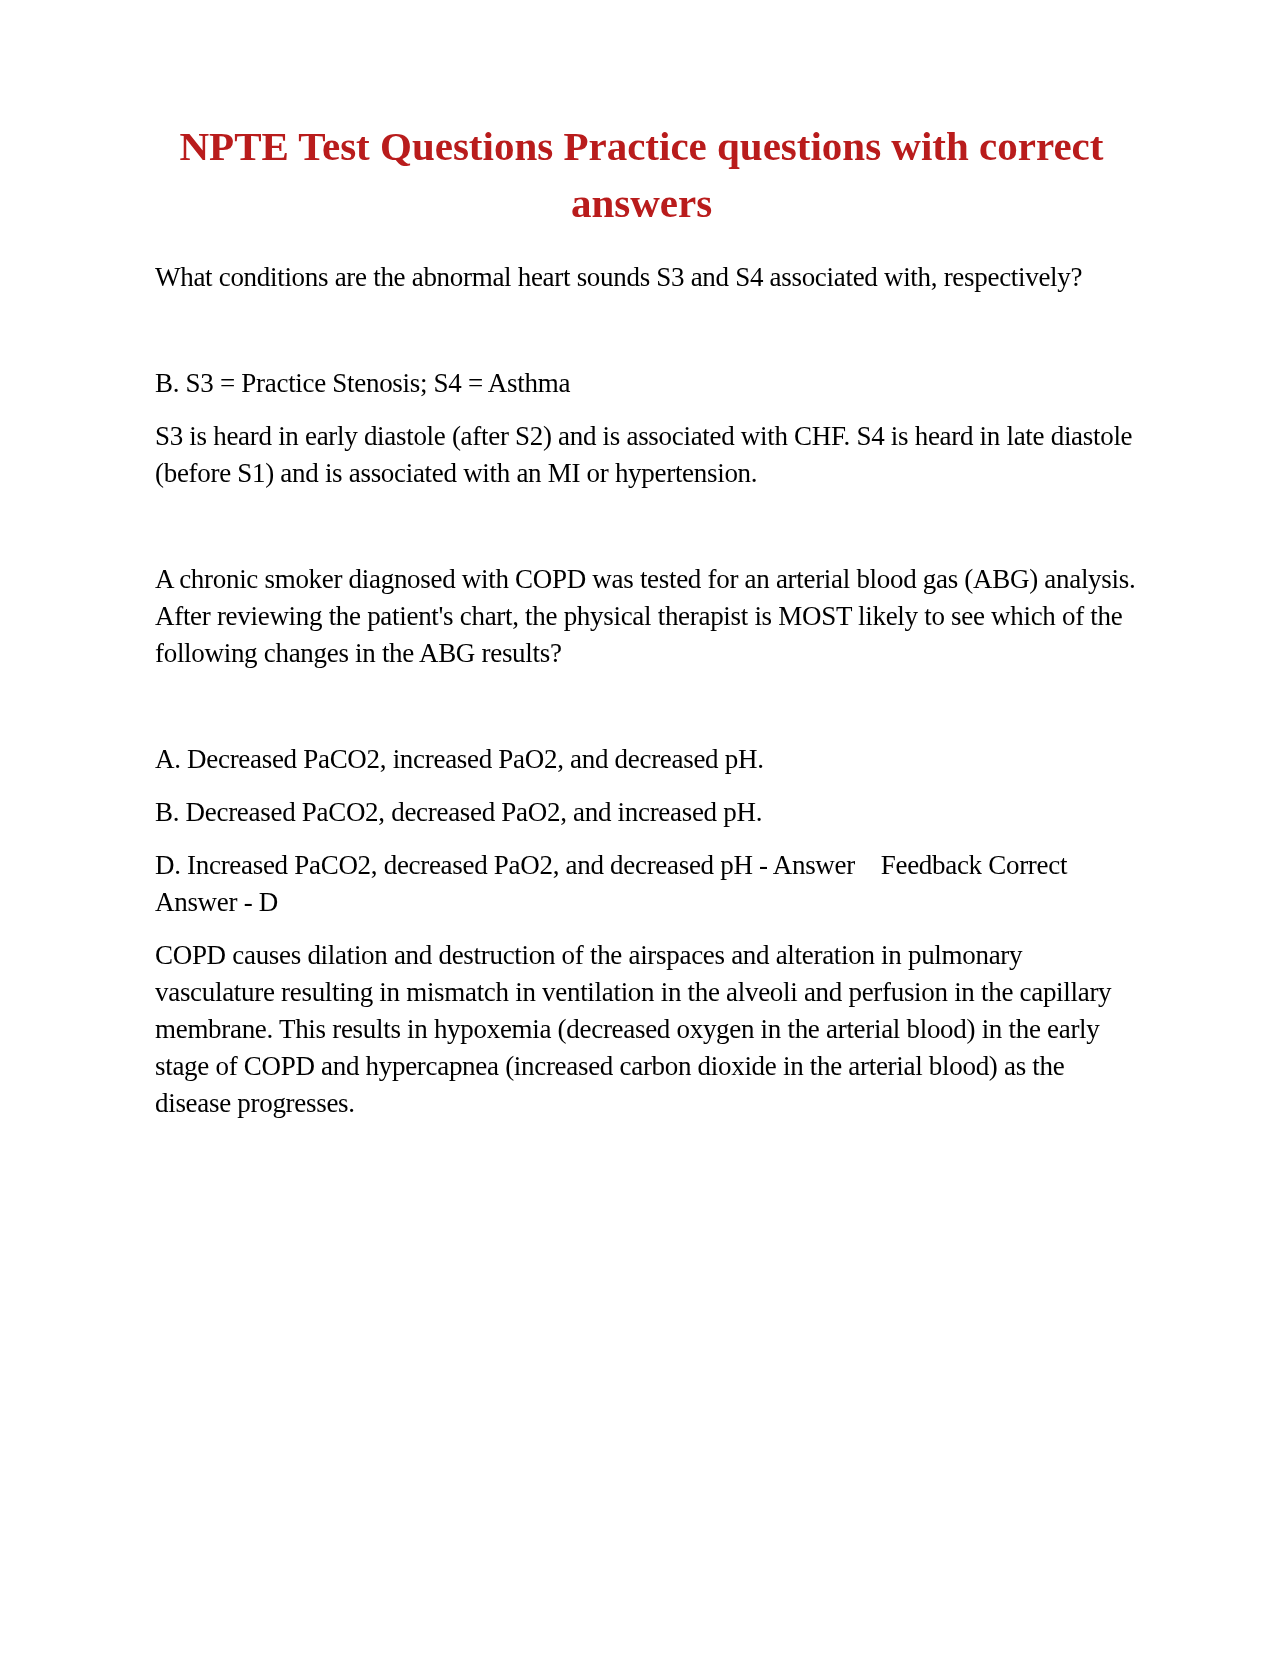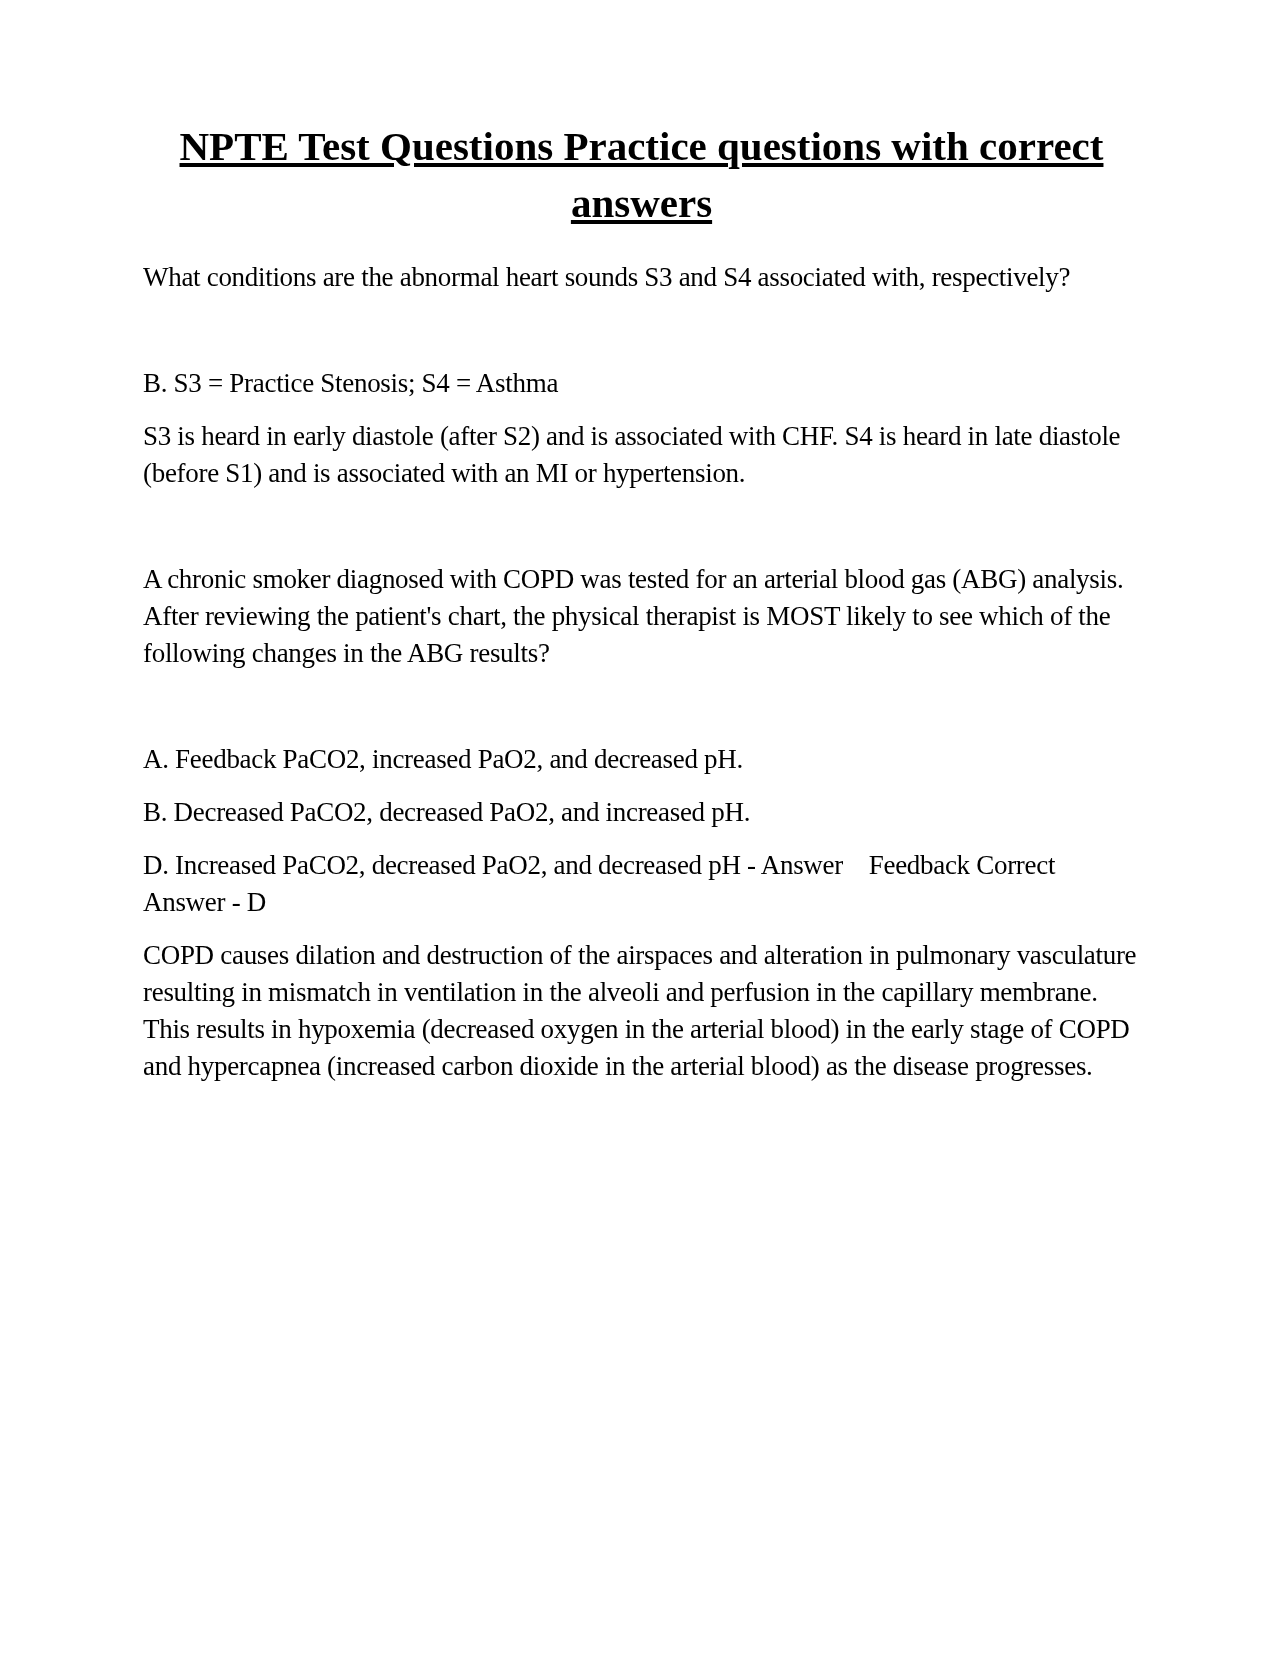--- a/index.html
+++ b/index.html
@@ -16,30 +16,29 @@
     padding: 118px 140px 0 143px;
     font-family: "Liberation Serif", "DejaVu Serif", serif;
     color: #000000;
     overflow: hidden;
   }
   .doc-title {
     font-size: 41px;
     line-height: 57px;
     font-weight: bold;
     text-align: center;
-    color: #000000;
-    text-decoration: underline;
+    color: #b91c1c;
     margin: 0 0 27px 0;
     font-family: "Liberation Serif", "DejaVu Serif", serif;
   }
   .para {
     font-size: 27px;
     line-height: 37px;
     letter-spacing: -0.3px;
-    margin: 0 0 16px 0;
+    margin: 0 0 16px 12px;
     white-space: pre-wrap;
     max-width: 1005px;
   }
   .blank-line {
     height: 37px;
     margin: 0 0 16px 0;
   }
 </style>
 </head>
 <body>
@@ -55,19 +54,19 @@
   <p class="para">B. S3 = Practice Stenosis; S4 = Asthma</p>
 
   <p class="para">S3 is heard in early diastole (after S2) and is associated with CHF. S4 is heard in late diastole (before S1) and is associated with an MI or hypertension.</p>
 
   <div class="blank-line"></div>
 
   <p class="para">A chronic smoker diagnosed with COPD was tested for an arterial blood gas (ABG) analysis. After reviewing the patient's chart, the physical therapist is MOST likely to see which of the following changes in the ABG results?</p>
 
   <div class="blank-line"></div>
 
-  <p class="para">A. Feedback PaCO2, increased PaO2, and decreased pH.</p>
+  <p class="para">A. Decreased PaCO2, increased PaO2, and decreased pH.</p>
   <p class="para">B. Decreased PaCO2, decreased PaO2, and increased pH.</p>
   <p class="para">D. Increased PaCO2, decreased PaO2, and decreased pH - Answer    Feedback Correct Answer - D</p>
 
   <p class="para">COPD causes dilation and destruction of the airspaces and alteration in pulmonary vasculature resulting in mismatch in ventilation in the alveoli and perfusion in the capillary membrane. This results in hypoxemia (decreased oxygen in the arterial blood) in the early stage of COPD and hypercapnea (increased carbon dioxide in the arterial blood) as the disease progresses.</p>
 
 </div>
 
 </body></html>

